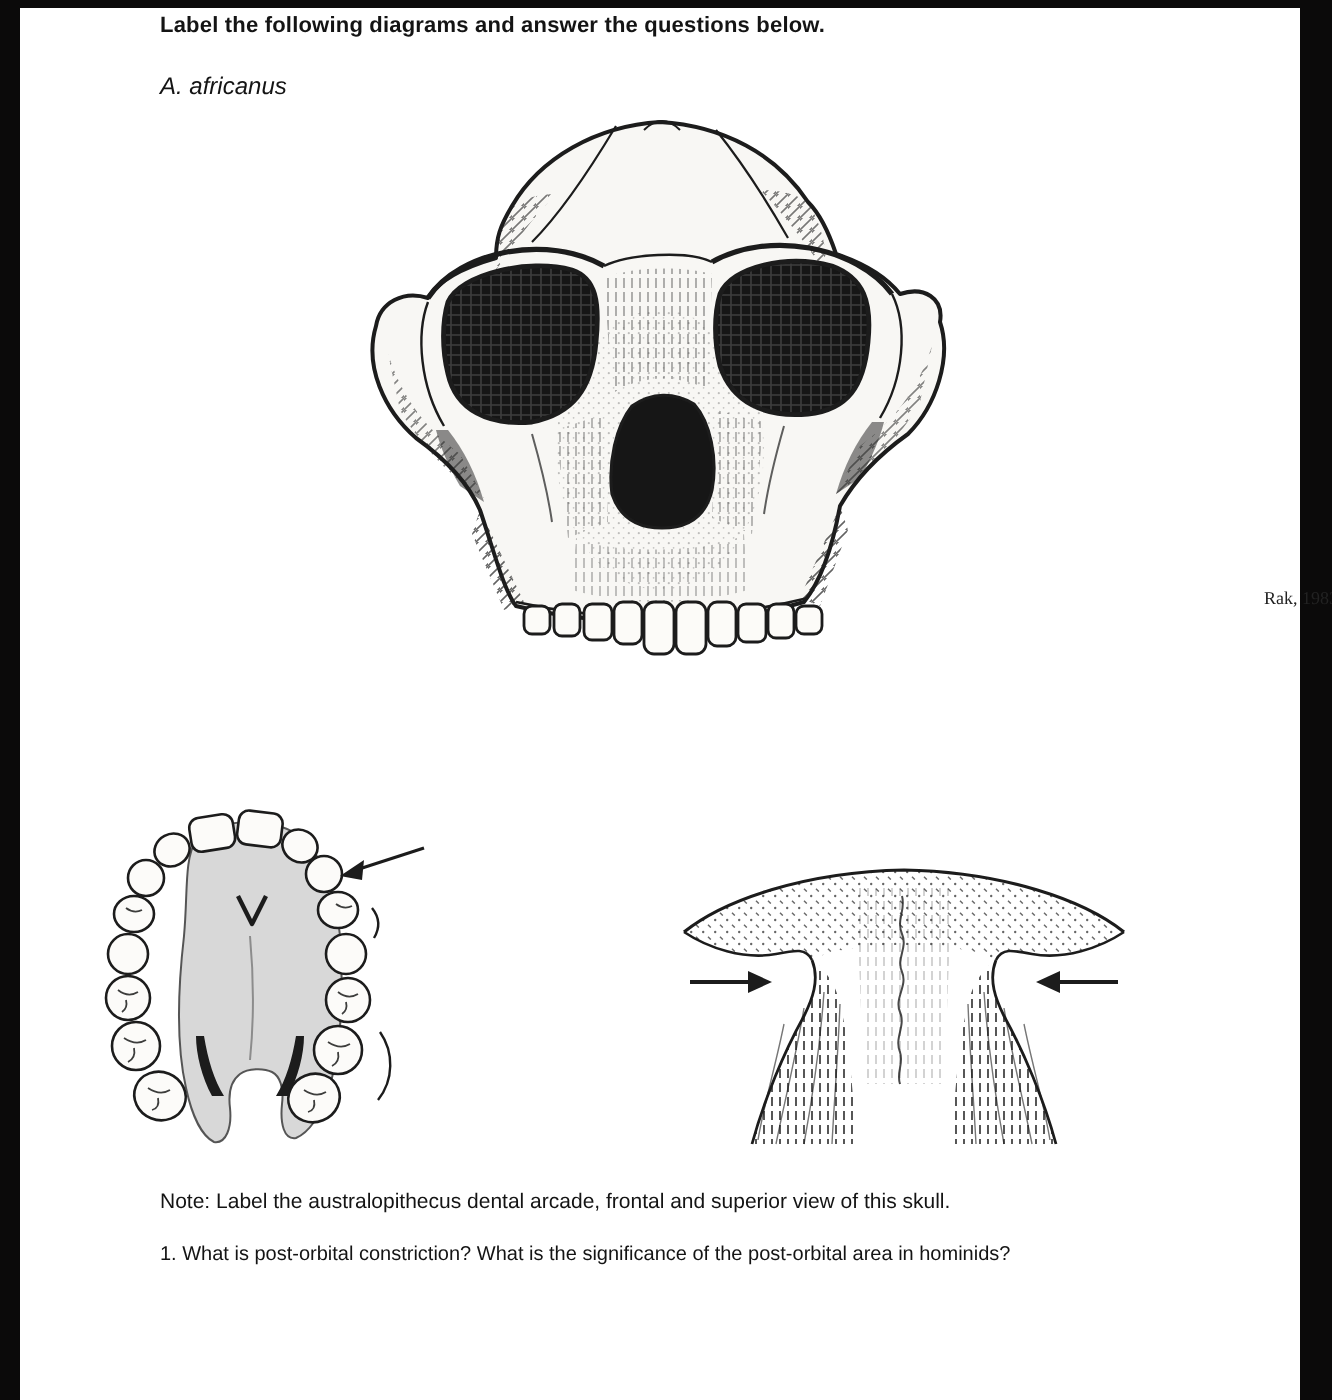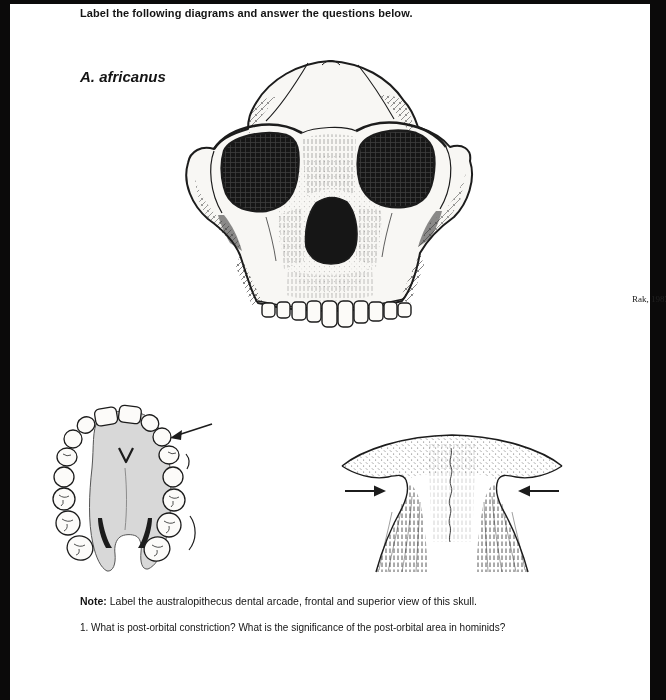--- a/index.html
+++ b/index.html
@@ -8,24 +8,24 @@
     background:#ffffff;
     font-family:"Liberation Sans", sans-serif;
     color:#141414;
   }
   .frame{position:absolute;background:#0b0a0a;}
   .frame-top{left:0;top:0;width:666px;height:4px;}
   .frame-left{left:0;top:0;width:10px;height:700px;}
   .frame-right{left:650px;top:0;width:16px;height:700px;}
   .txt{position:absolute;white-space:nowrap;padding-left:32px;}
   .instruction{left:48px;top:7px;font-size:11px;font-weight:bold;letter-spacing:.1px;}
-  .specimen{left:48px;top:36px;font-size:15px;font-weight:bold;font-style:italic;margin-top:32px;}
+  .specimen{left:48px;top:36px;font-size:12px;font-weight:normal;font-style:italic;}
   .credit{left:600px;top:294px;font-size:9px;color:#222;font-family:Liberation Serif, serif;}
   .note-line{left:48px;top:595px;font-size:10.5px;}
-  .note-label{font-weight:bold;}
+  .note-label{font-weight:normal;}
   .question-line{left:48px;top:622px;font-size:10px;}
   .fig{position:absolute;}
   .fig-skull{left:178px;top:55px;width:302px;height:282px;}
   .fig-arcade{left:40px;top:398px;width:200px;height:185px;}
   .fig-postorbital{left:332px;top:422px;width:240px;height:152px;}
   svg{display:block;}
 </style>
 </head>
 <body>
 

